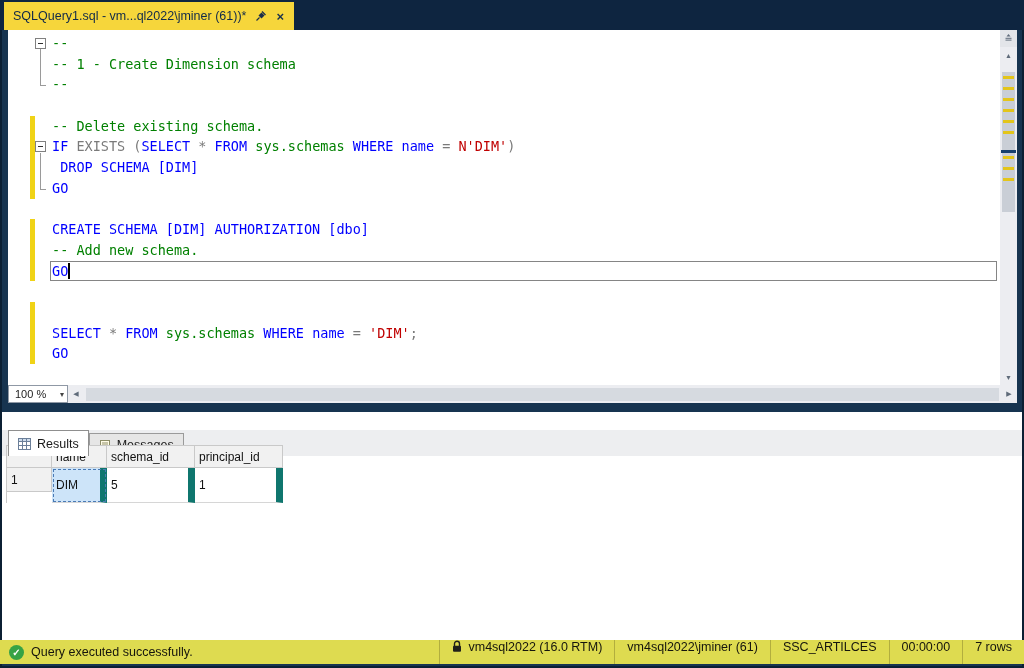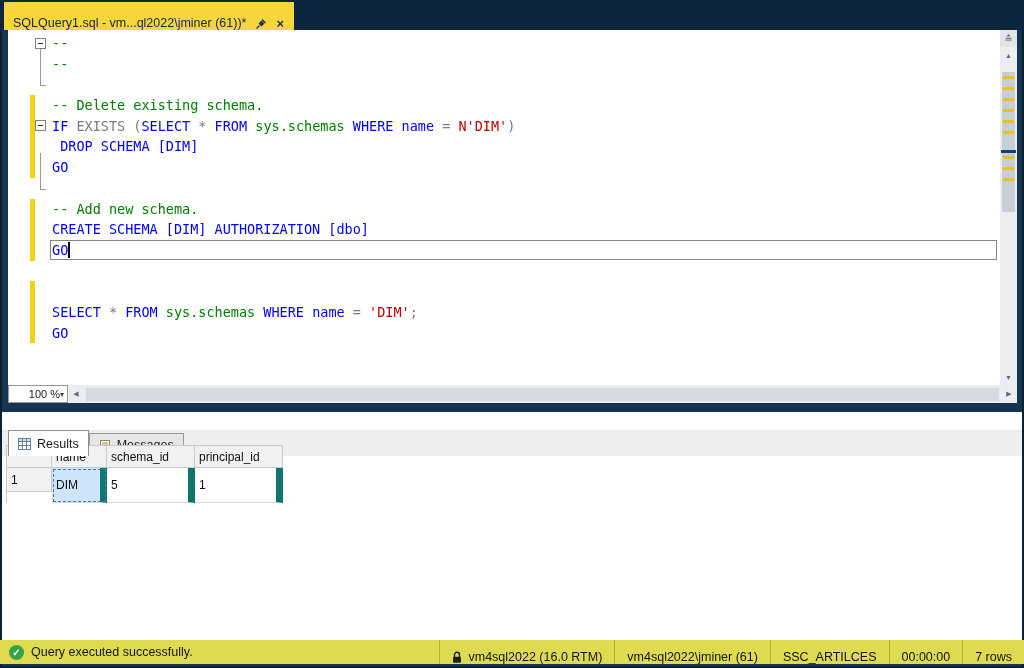--- a/index.html
+++ b/index.html
@@ -2,21 +2,21 @@
 <html style="--frame: #173450; --tab-well: #0e2540; --tab-active-bg: #f6d63b; --tab-active-text: #10294a; --editor-bg: #ffffff; --keyword: #0000ff; --comment: #008000; --string: #c00000; --operator: #7a7a7a; --system-object: #008000; --change-bar: #f0d316; --scroll-mark-change: #e3c51a; --scroll-mark-caret: #16406e; --status-bar-bg: #dedb50; --selected-cell-bg: #cde4f9; --success-green: #36a345;"><head>
 <meta charset="utf-8">
 <style>
   html,body{margin:0;padding:0;background:#2a2a2a;}
   .window{position:relative;width:1024px;height:668px;background:var(--frame);overflow:hidden;
           box-shadow:inset 0 0 0 2px #0b1f33;font-family:"Liberation Sans",sans-serif;}
 
   
   .tab-bar{position:absolute;top:0;left:0;width:100%;height:30px;background:var(--tab-well);}
   .doc-tab{position:absolute;left:4px;top:2px;height:28px;background:var(--tab-active-bg);
-           color:var(--tab-active-text);display:flex;align-items:flex-end;gap:9px;
+           color:var(--tab-active-text);display:flex;align-items:center;gap:9px;
            padding:0 10px 0 9px;font-size:12.5px;}
   .doc-close{font-size:13px;font-weight:bold;color:#17304e;line-height:1;}
   .doc-pin svg,.st-icon svg,.rtab-icon svg{display:block;}
 
   
   .editor{position:absolute;left:8px;top:30px;width:992px;height:355px;background:var(--editor-bg);overflow:hidden;}
   .code-area{position:relative;padding-top:3px;height:100%;box-sizing:border-box;}
   .code-line{position:relative;padding-left:44px;white-space:pre;
              font-family:"DejaVu Sans Mono","Liberation Mono",monospace;
              font-size:13.5px;line-height:20.7px;color:#000;}
@@ -41,21 +41,21 @@
             display:flex;align-items:center;justify-content:center;z-index:3;background:#ecedf1;}
   .sb-up{top:17px;} .sb-down{bottom:0;}
   .sb-thumb{position:absolute;left:2px;width:13px;background:#c9ced6;z-index:1;}
   .sb-mark{position:absolute;left:3px;width:11px;height:3px;background:var(--scroll-mark-change);z-index:2;}
   .sb-caret-mark{position:absolute;left:1px;width:15px;height:3px;background:var(--scroll-mark-caret);z-index:2;}
 
   
   .hscroll{position:absolute;left:8px;top:385px;width:1009px;height:18px;background:#ecedf1;
            display:flex;align-items:center;}
   .zoom{width:60px;height:18px;background:#fff;border:1px solid #8f98a5;box-sizing:border-box;
-        display:flex;align-items:center;justify-content:flex-end;padding:0 3px 0 6px;
+        display:flex;align-items:center;justify-content:space-between;padding:0 3px 0 6px;
         font-size:11px;color:#222;}
   .zoom-arrow{font-size:8px;color:#444;}
   .h-arrow{width:16px;height:100%;display:flex;align-items:center;justify-content:center;
            font-size:7px;color:#5f6b7a;}
   .h-track{flex:1;position:relative;height:100%;}
   .h-thumb{position:absolute;left:2px;right:2px;top:2.5px;height:13px;background:#d6dae0;}
 
   
   .results{position:absolute;left:2px;top:412px;width:1020px;height:228px;background:#fff;}
   .rtabs{position:absolute;top:0;left:0;width:100%;height:26px;background:#edeef0;display:flex;
@@ -71,21 +71,21 @@
   .ghead{background:#f1f1f1;border-right:1px solid #c9c9c9;border-bottom:1px solid #c9c9c9;height:22px;}
   .rowhdr{height:24px;}
   .selected{background:var(--selected-cell-bg);outline:1px dashed #4a7ab5;outline-offset:-2px;}
 
   
   .statusbar{position:absolute;left:0;top:640px;width:100%;height:24px;background:var(--status-bar-bg);
              display:flex;align-items:stretch;font-size:12.5px;color:#15150d;}
   .st-left{display:flex;align-items:center;gap:7px;padding:0 9px;flex:1;}
   .check{width:15px;height:15px;border-radius:50%;background:var(--success-green);color:#fff;
          font-size:10px;line-height:15px;text-align:center;font-weight:bold;flex:0 0 auto;}
-  .st-item{display:flex;align-items:flex-end;gap:6px;padding:0 12px;border-left:1px solid #b2ae3e;}
+  .st-item{display:flex;align-items:flex-start;gap:6px;padding:0 12px;border-left:1px solid #b2ae3e;}
 </style>
 </head>
 <body>
 
 <div class="window">
 
   <div class="tab-bar">
     <div class="doc-tab">
       <span>SQLQuery1.sql - vm...ql2022\jminer (61))*</span>
       <span class="doc-pin">
@@ -94,29 +94,30 @@
             <path d="M7 1.5 10.5 5M4.5 7.5 1.5 10.5" stroke="#1c2f4a" stroke-width="1.2" fill="none"></path>
           </svg>
       </span>
       <span class="doc-close">×</span>
     </div>
   </div>
 
   <div class="editor">
     <div class="code-area">
         <div class="code-line" style="height: 20.7px;"><div class="fold-box"><div class="fold-minus"></div></div><span class="code-text"><span class="tok-comment">--</span></span></div>
+        <div class="code-line" style="height: 20.7px;"><span class="code-text"><span class="tok-comment">-- 1 - Create Dimension schema</span></span></div>
         <div class="code-line" style="height: 20.7px;"><span class="code-text"><span class="tok-comment">--</span></span></div>
         <div class="code-line" style="height: 20.7px;"><span class="code-text"></span></div>
         <div class="code-line" style="height: 20.7px;"><div class="change-bar"></div><span class="code-text"><span class="tok-comment">-- Delete existing schema.</span></span></div>
         <div class="code-line" style="height: 20.7px;"><div class="change-bar"></div><div class="fold-box"><div class="fold-minus"></div></div><span class="code-text"><span class="tok-kw">IF </span><span class="tok-op">EXISTS </span><span class="tok-op">(</span><span class="tok-kw">SELECT </span><span class="tok-op">* </span><span class="tok-kw">FROM </span><span class="tok-sysobj">sys.schemas </span><span class="tok-kw">WHERE </span><span class="tok-kw">name </span><span class="tok-op">= </span><span class="tok-str">N'DIM'</span><span class="tok-op">)</span></span></div>
         <div class="code-line" style="height: 20.7px;"><div class="change-bar"></div><span class="code-text"><span class="tok-kw"> DROP SCHEMA [DIM]</span></span></div>
         <div class="code-line" style="height: 20.7px;"><div class="change-bar"></div><span class="code-text"><span class="tok-kw">GO</span></span></div>
         <div class="code-line" style="height: 20.7px;"><span class="code-text"></span></div>
+        <div class="code-line" style="height: 20.7px;"><div class="change-bar"></div><span class="code-text"><span class="tok-kw">CREATE SCHEMA [DIM] AUTHORIZATION [dbo]</span></span></div>
         <div class="code-line" style="height: 20.7px;"><div class="change-bar"></div><span class="code-text"><span class="tok-comment">-- Add new schema.</span></span></div>
-        <div class="code-line" style="height: 20.7px;"><div class="change-bar"></div><span class="code-text"><span class="tok-kw">CREATE SCHEMA [DIM] AUTHORIZATION [dbo]</span></span></div>
         <div class="code-line" style="height: 20.7px;"><div class="change-bar"></div><div class="current-line-box"></div><div class="caret" style="left: 60.22px;"></div><span class="code-text"><span class="tok-kw">GO</span></span></div>
         <div class="code-line" style="height: 20.7px;"><span class="code-text"></span></div>
         <div class="code-line" style="height: 20.7px;"><div class="change-bar"></div></div>
         <div class="code-line" style="height: 20.7px;"><div class="change-bar"></div><span class="code-text"><span class="tok-kw">SELECT </span><span class="tok-op">* </span><span class="tok-kw">FROM </span><span class="tok-sysobj">sys.schemas </span><span class="tok-kw">WHERE </span><span class="tok-kw">name </span><span class="tok-op">= </span><span class="tok-str">'DIM'</span><span class="tok-op">;</span></span></div>
         <div class="code-line" style="height: 20.7px;"><div class="change-bar"></div><span class="code-text"><span class="tok-kw">GO</span></span></div>
         <div class="fold-guide" style="top: 19px; height: 37.4px;"></div>
         <div class="fold-guide" style="top: 122.5px; height: 37.4px;"></div>
       </div>
   </div>
 

